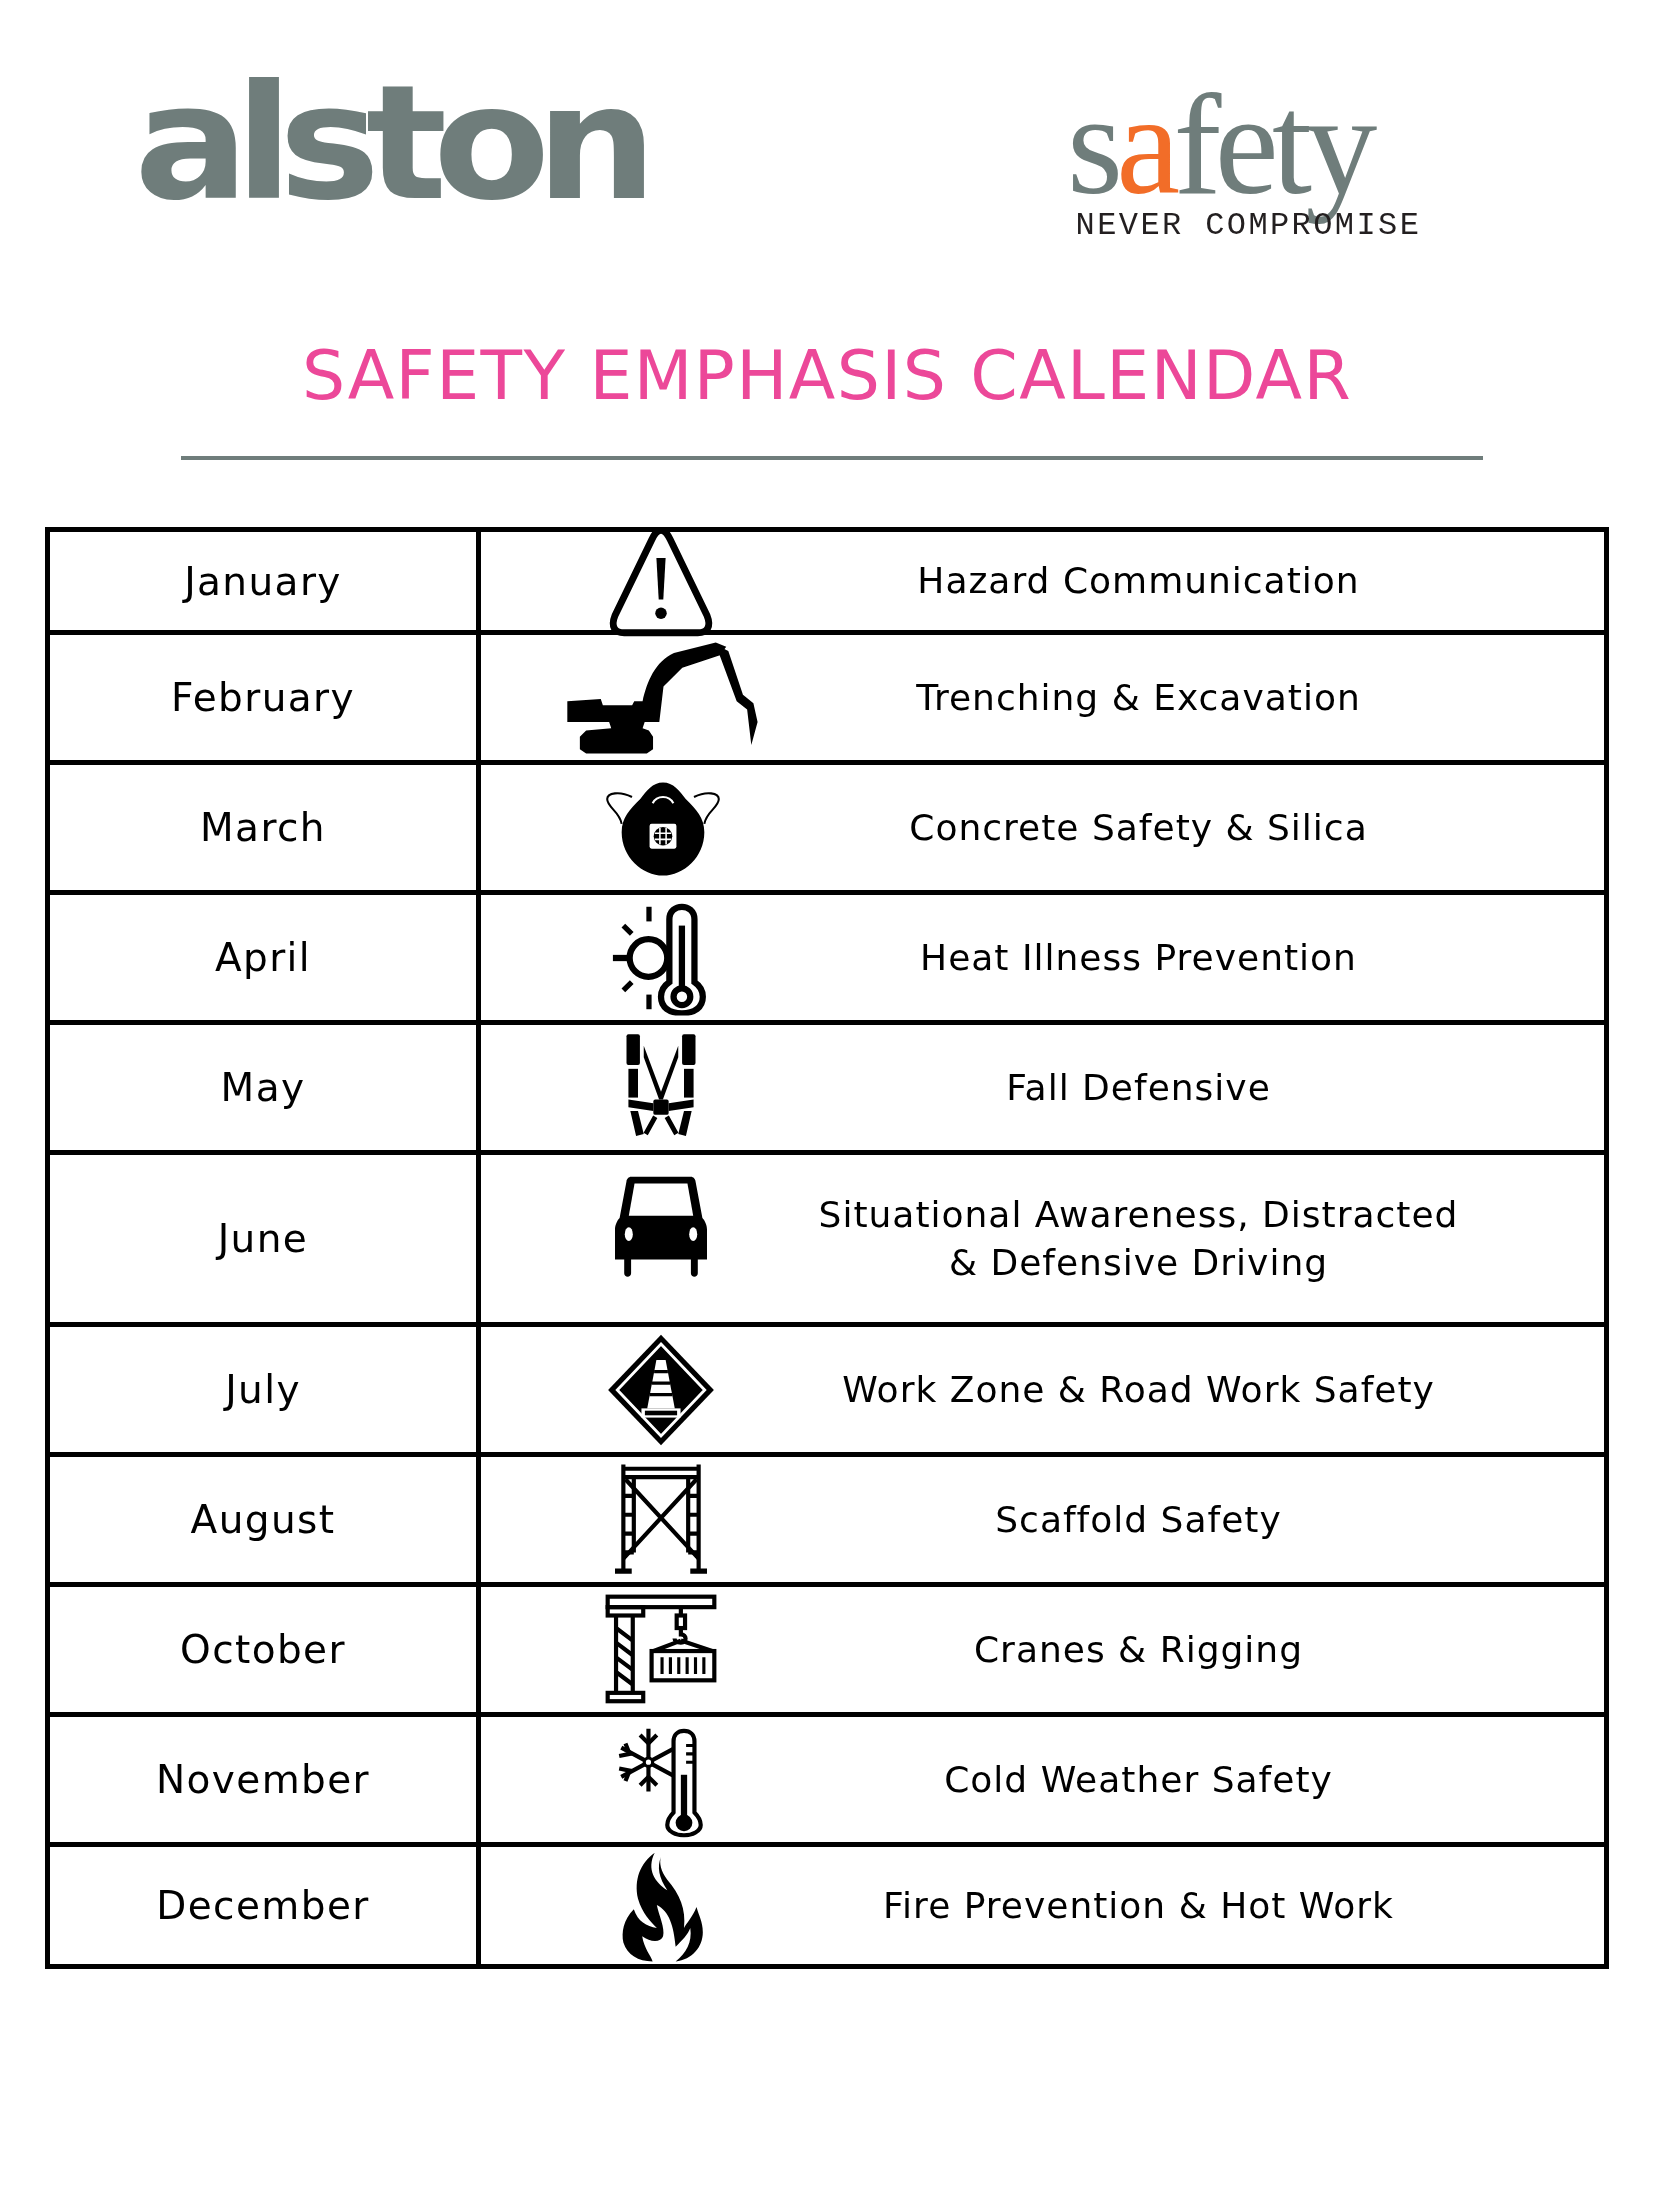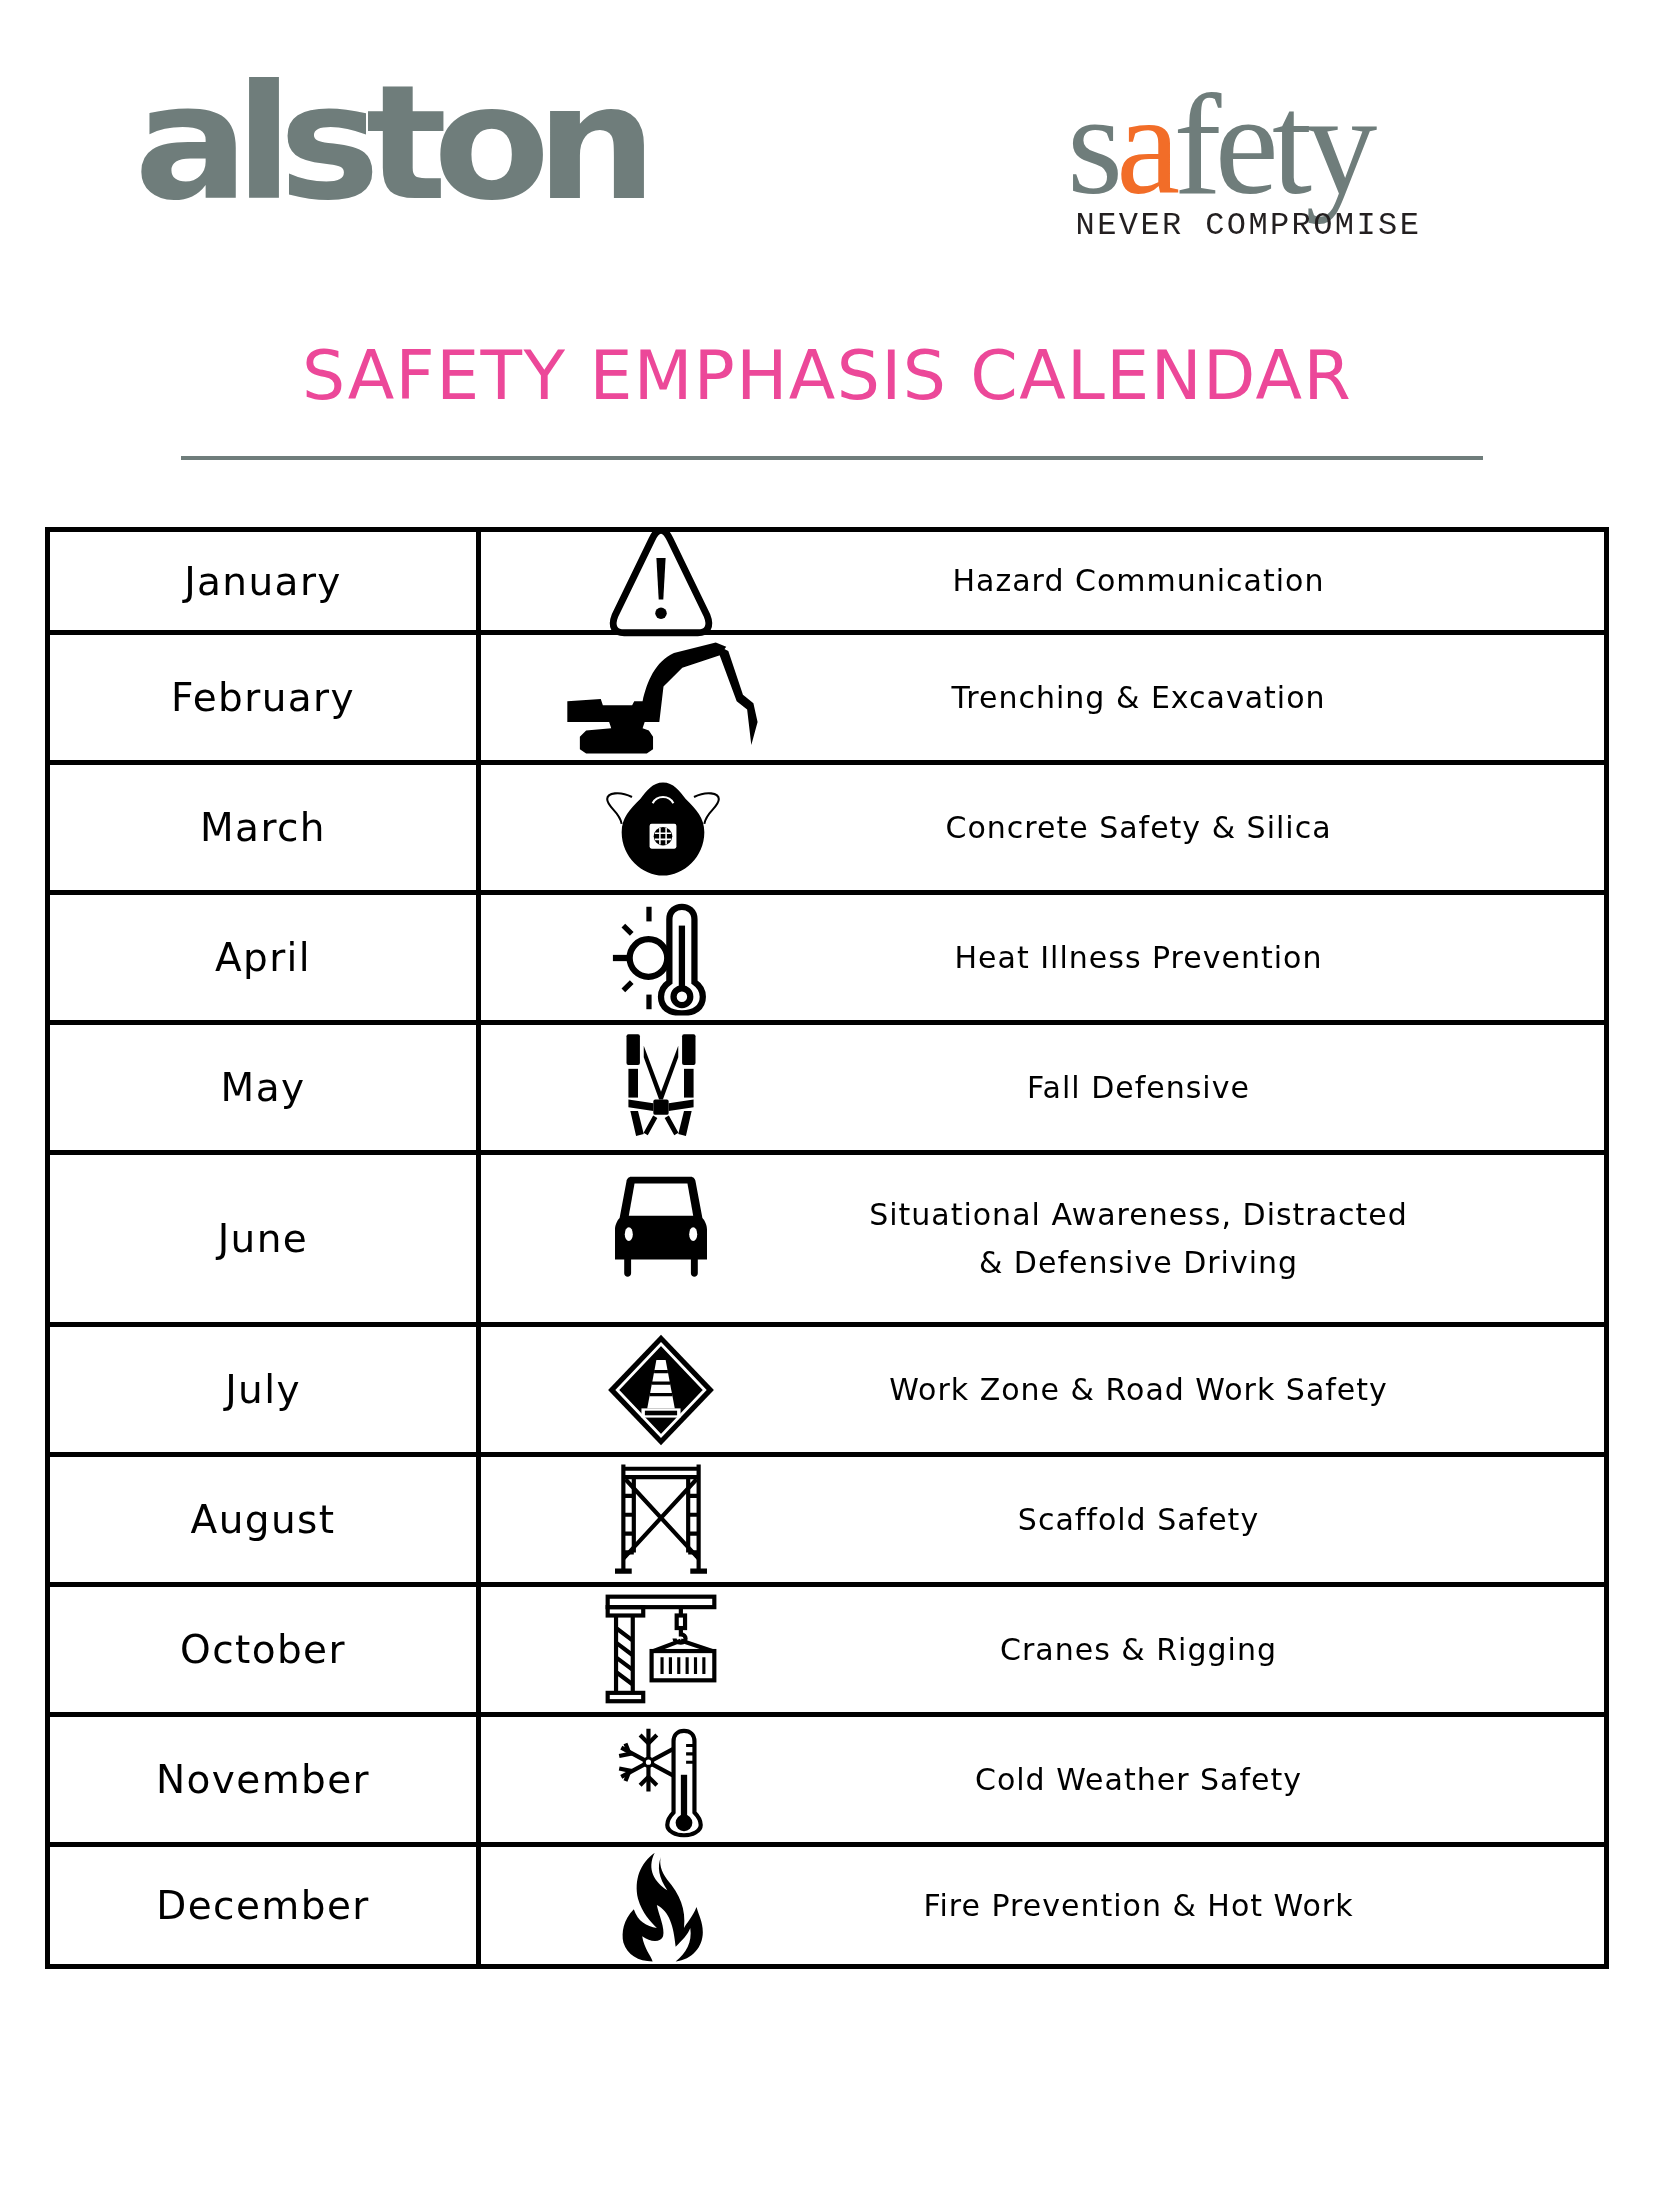--- a/index.html
+++ b/index.html
@@ -34,21 +34,21 @@
   .cal-row:first-child { border-top:none; }
   .cal-month { width:431px; flex:none; display:flex; align-items:center; justify-content:center;
                font-size:39px; letter-spacing:1.4px; color:#000; border-right:5.3px solid #000;
                box-sizing:border-box; }
   .cal-topic-cell { flex:1; position:relative; }
   .cal-icon { position:absolute; left:120px; top:50%; transform:translateY(-50%);
               width:120px; height:115px; display:flex; align-items:center; justify-content:center; }
   .cal-icon svg { width:100%; height:100%; }
   .cal-topic { position:absolute; left:0; right:0; top:50%; transform:translateY(-50%);
                padding-left:230px; padding-right:38px; box-sizing:border-box;
-               text-align:center; font-size:30px; letter-spacing:1px; line-height:48px; color:#000; }
+               text-align:center; font-size:36px; letter-spacing:1px; line-height:48px; color:#000; }
   .cal-topic span { display:block; }
 </style>
 </head>
 <body>
 
 <div class="logo-alston">
   <div class="alston-word">alston</div>
 </div>
 
 <div class="logo-safety">

